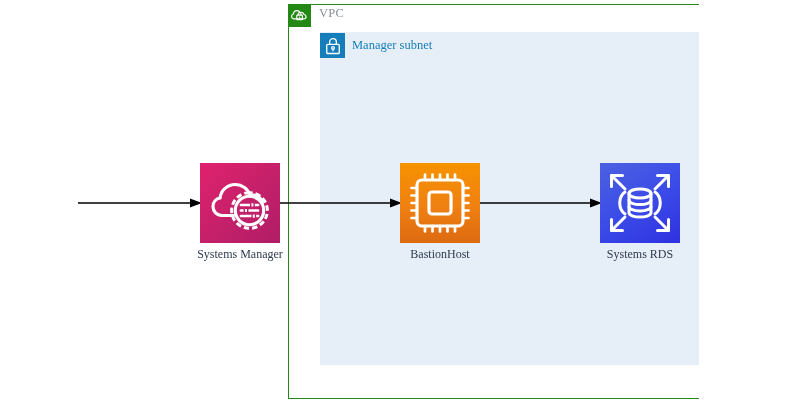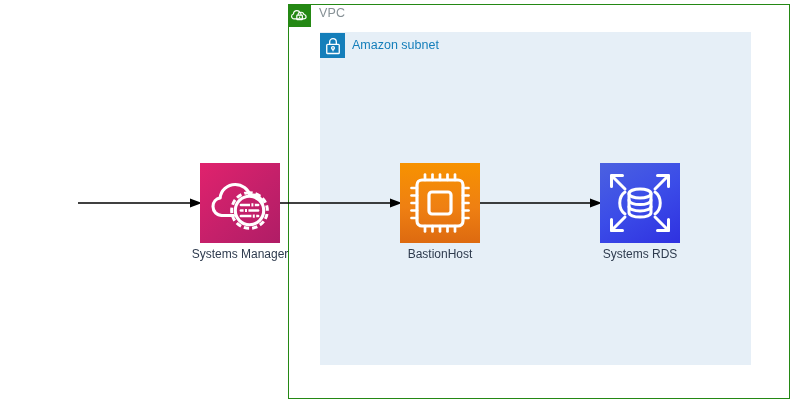--- a/index.html
+++ b/index.html
@@ -5,24 +5,25 @@
   html, body {
     margin: 0;
     padding: 0;
     background: #ffffff;
   }
   body {
     font-family: "Liberation Sans", sans-serif;
   }
   #canvas {
     position: relative;
-    width: 791px;
+    width: 699px;
     height: 401px;
     background: #ffffff;
     overflow: hidden;
+    font-family: Liberation Serif, serif;
   }
 
   
   .vpc-box {
     position: absolute;
     left: 288px;
     top: 4px;
     width: 502px;
     height: 395px;
     border: 1.5px solid #248814;
@@ -143,21 +144,21 @@
   <div class="subnet-box"></div>
 
   <div class="subnet-icon">
     <svg width="20" height="20" viewBox="0 0 24 24" aria-hidden="true">
       <rect x="4.5" y="10" width="15" height="11" rx="1" fill="none" stroke="#ffffff" stroke-width="1.6"></rect>
       <path d="M8 10V7.2a4 4 0 0 1 8 0V10" fill="none" stroke="#ffffff" stroke-width="1.6"></path>
       <circle cx="12" cy="14.4" r="1.7" fill="none" stroke="#ffffff" stroke-width="1.5"></circle>
       <path d="M12 15.6v2.2" stroke="#ffffff" stroke-width="1.5" stroke-linecap="round"></path>
     </svg>
   </div>
-  <div class="subnet-label">Amazon subnet</div>
+  <div class="subnet-label">Manager subnet</div>
 
   <div class="arrow" id="arrow-dev-ssm">
     <svg width="124" height="10" viewBox="0 0 124 10">
       <line x1="0" y1="5" x2="114" y2="5" stroke="#000000" stroke-width="1.3"></line>
       <path d="M124 5 L112 9.4 L112 0.6 Z" fill="#000000"></path>
     </svg>
   </div>
 
   <div class="arrow" id="arrow-ssm-bas">
     <svg width="124" height="10" viewBox="0 0 124 10">

